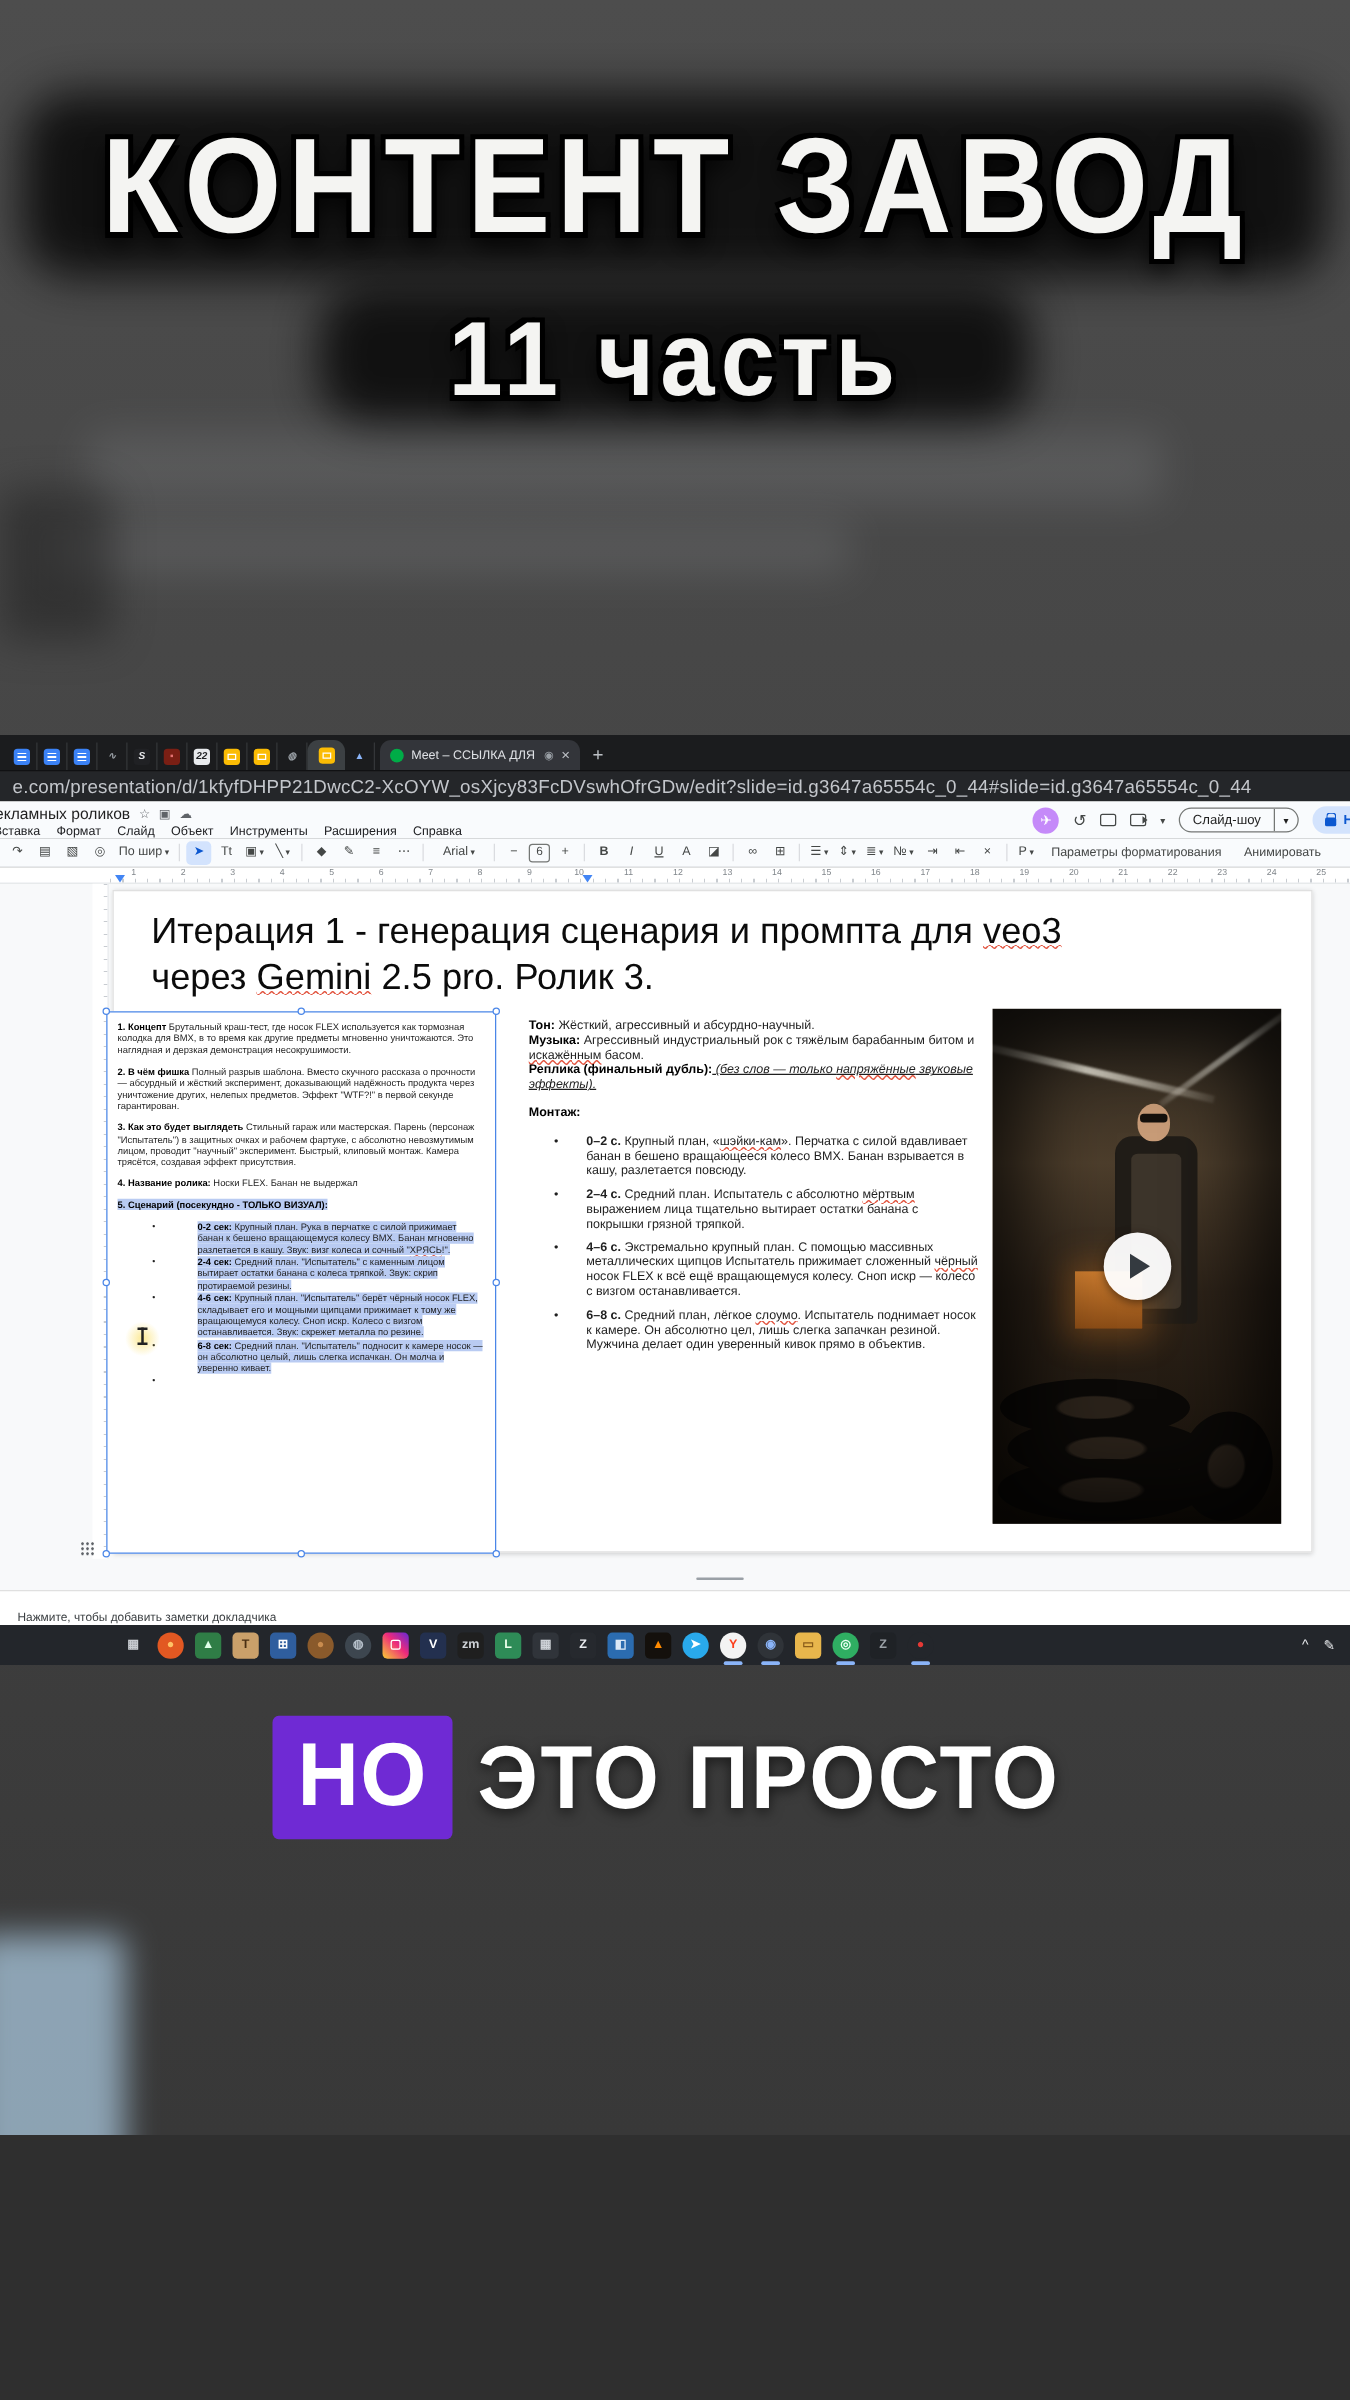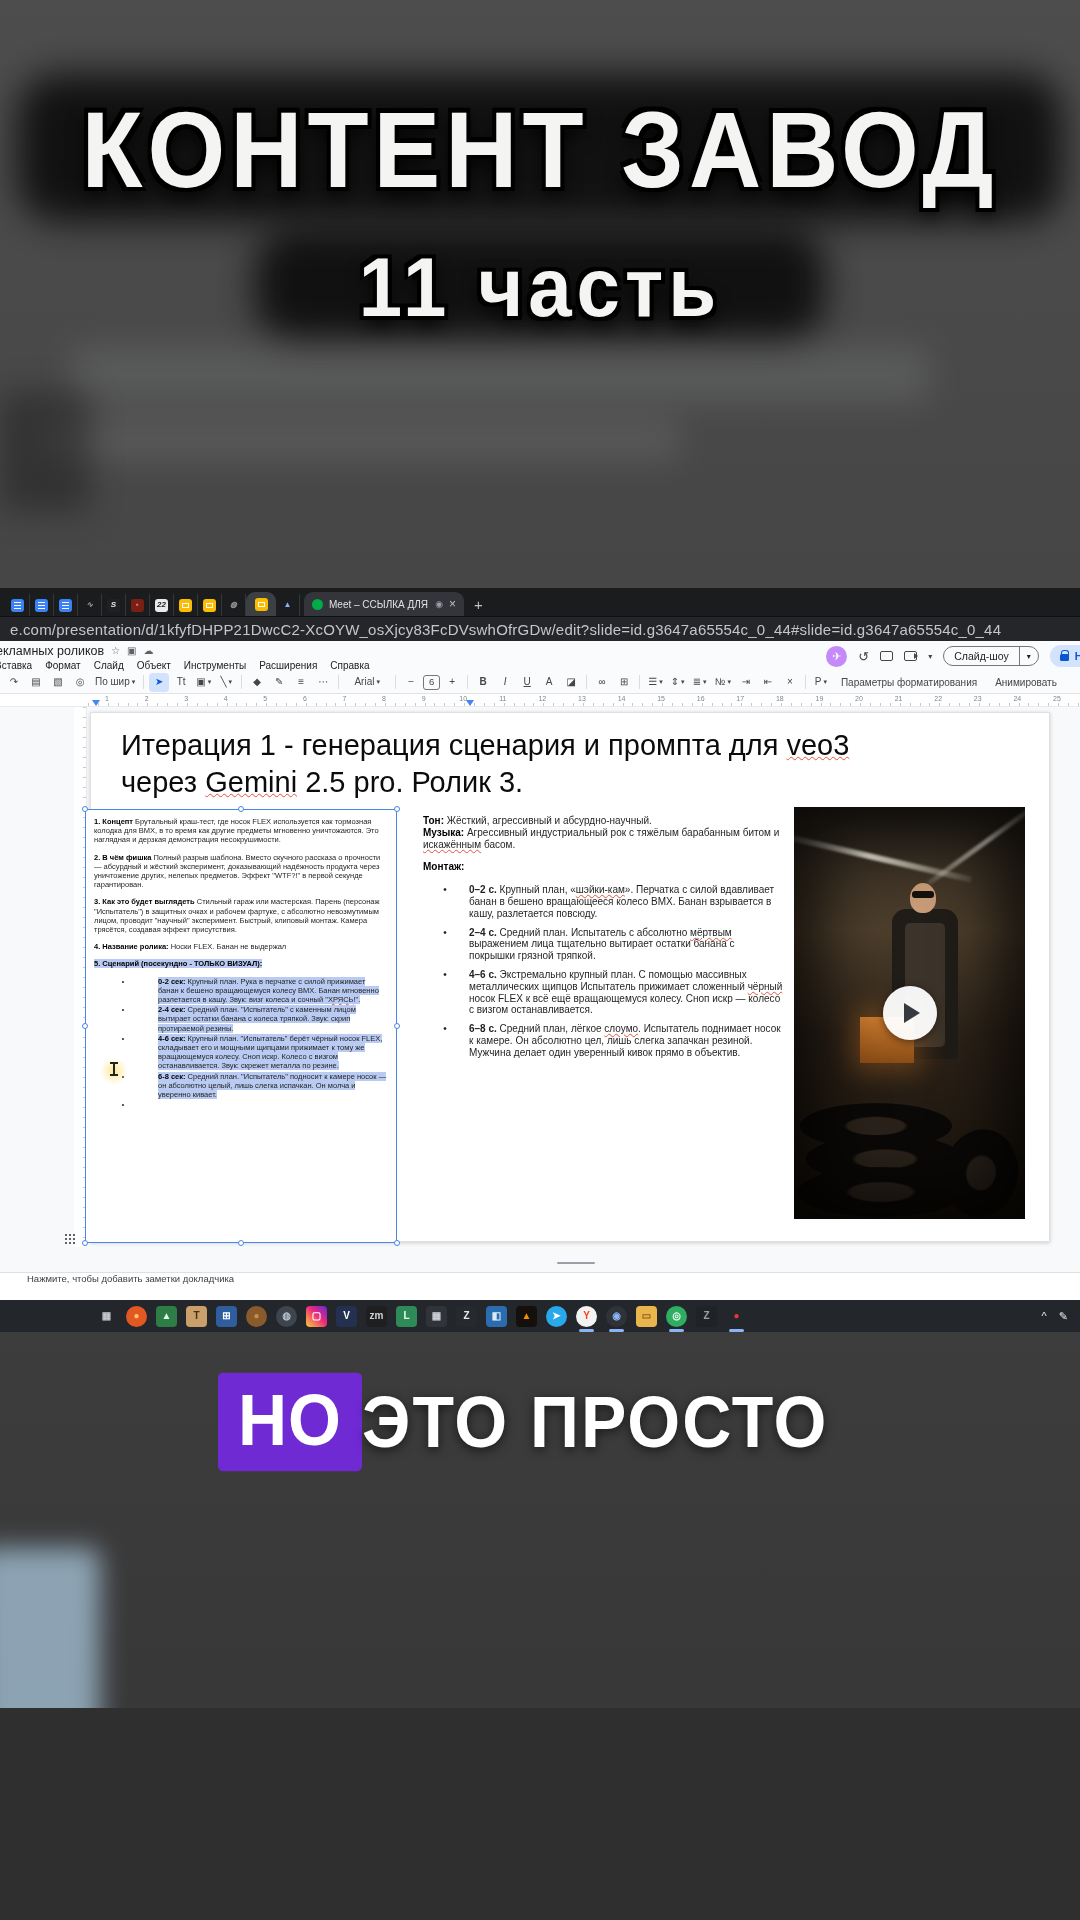--- a/index.html
+++ b/index.html
@@ -131,32 +131,32 @@
   .playbtn .tri{width:0;height:0;border-top:10px solid transparent;border-bottom:10px solid transparent;
     border-left:16px solid #343a40;margin-left:5px;}
   .cursor-halo{position:absolute;left:100px;top:350px;width:28px;height:28px;border-radius:50%;
     background:radial-gradient(circle,rgba(250,218,76,.6),rgba(250,218,76,0) 70%);}
   .ibeam{position:absolute;left:113px;top:355px;width:2px;height:14px;background:#222;}
   .ibeam::before,.ibeam::after{content:"";position:absolute;left:-3px;width:8px;height:2px;background:#222;}
   .ibeam::after{bottom:0;}
   .gridicon{position:absolute;left:64px;top:526px;width:12px;height:12px;
     background-image:radial-gradient(#5f6368 1px,transparent 1.2px);background-size:4px 4px;}
   .divline{position:absolute;left:557px;top:555px;width:38px;height:2px;background:#9aa0a6;border-radius:2px;}
-  .notesbar{height:28px;background:#fff;border-top:1px solid #e0e0e0;display:flex;align-items:flex-start;padding-left:27px;}
+  .notesbar{height:28px;background:#fff;border-top:1px solid #e0e0e0;display:flex;align-items:flex-end;padding-left:14px;}
   .notesbar span{font-size:9.5px;color:#3c4043;}
   
   .taskbar{position:absolute;left:0;top:1300px;width:1080px;height:32px;background:#23262b;display:flex;align-items:center;padding-left:96px;gap:9px;}
   .tki{width:21px;height:21px;display:flex;align-items:center;justify-content:center;font-size:10px;font-weight:bold;
     border-radius:4px;position:relative;line-height:1;}
   .tki.round{border-radius:50%;}
   .tki.active::after{content:"";position:absolute;left:3px;right:3px;bottom:-5px;height:2.5px;background:#8ab4f8;border-radius:2px;}
   .tk-right{position:absolute;right:12px;top:0;height:32px;display:flex;align-items:center;gap:12px;}
   .tk-right span{color:#e8eaed;font-size:11px;}
   
-  .caption{position:absolute;left:218px;top:1375px;display:flex;align-items:center;gap:0;}
+  .caption{position:absolute;left:218px;top:1375px;display:flex;align-items:center;gap:20px;}
   .cap-hl{background:#6f2ad4;color:#fff;font-weight:900;font-size:68px;padding:6px 20px 10px 20px;border-radius:5px;
     letter-spacing:1px;transform:scaleY(1.05);}
   .cap-rest{color:#fff;font-weight:900;font-size:68px;letter-spacing:2px;transform:scaleY(1.05);
     text-shadow:0 3px 10px rgba(0,0,0,.6);}
   .bottomblur{position:absolute;left:-22px;top:1548px;width:122px;height:400px;background:#a9c7dd;opacity:.75;filter:blur(13px);border-radius:10px;}
 </style>
 </head>
 <body>
 
 <div class="stage">
@@ -440,20 +440,21 @@
           <span class="hdl" style="right:-4px;top:-4px"></span>
           <span class="hdl" style="left:-4px;top:50%;margin-top:-3px"></span>
           <span class="hdl" style="right:-4px;top:50%;margin-top:-3px"></span>
           <span class="hdl" style="left:-4px;bottom:-4px"></span>
           <span class="hdl" style="left:50%;bottom:-4px;margin-left:-3px"></span>
           <span class="hdl" style="right:-4px;bottom:-4px"></span>
         </div>
         <div class="rightcol" id="rightcol">
             <div class="rl"><b>Тон:</b> Жёсткий, агрессивный и абсурдно-научный.</div>
             <div class="rl"><b> Музыка:</b> Агрессивный индустриальный рок с тяжёлым барабанным битом и <span class="sp">искажённым</span> басом.</div>
+            <div class="rl"><b> Реплика (финальный дубль):</b><span class="iu"> (без слов — только <span class="sp">напряжённые</span> звуковые эффекты).</span></div>
             <div class="rl montage"><b>Монтаж:</b></div>
             <div class="rb">
               <span class="dot">•</span>
               <span class="bt"><b>0–2 с.</b> Крупный план, «<span class="sp">шэйки-кам</span>». Перчатка с силой вдавливает банан в бешено вращающееся колесо BMX. Банан взрывается в кашу, разлетается повсюду.</span>
             </div>
             <div class="rb">
               <span class="dot">•</span>
               <span class="bt"><b>2–4 с.</b> Средний план. Испытатель с абсолютно <span class="sp">мёртвым</span> выражением лица тщательно вытирает остатки банана с покрышки грязной тряпкой.</span>
             </div>
             <div class="rb">

